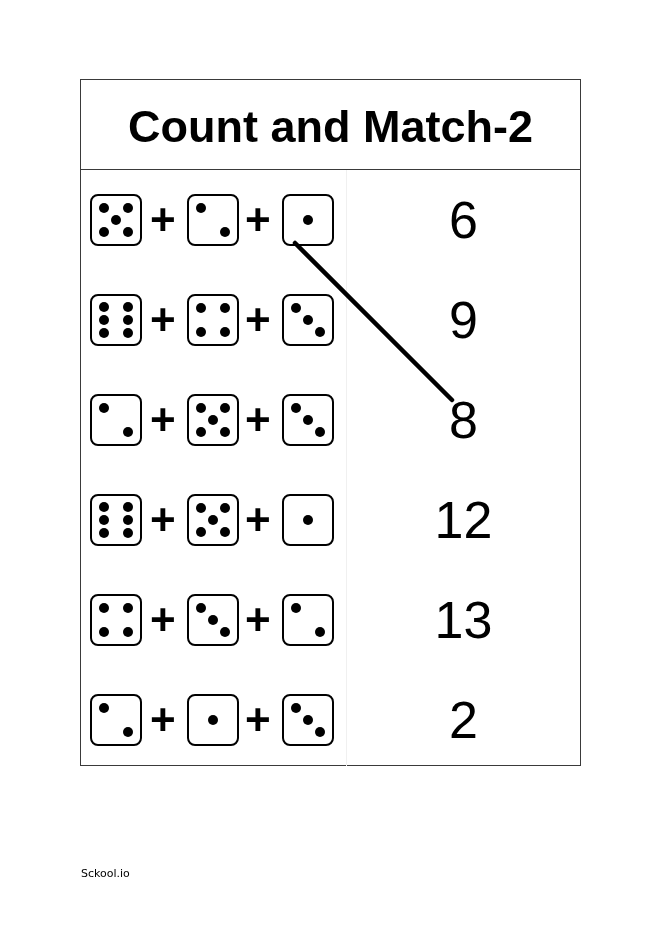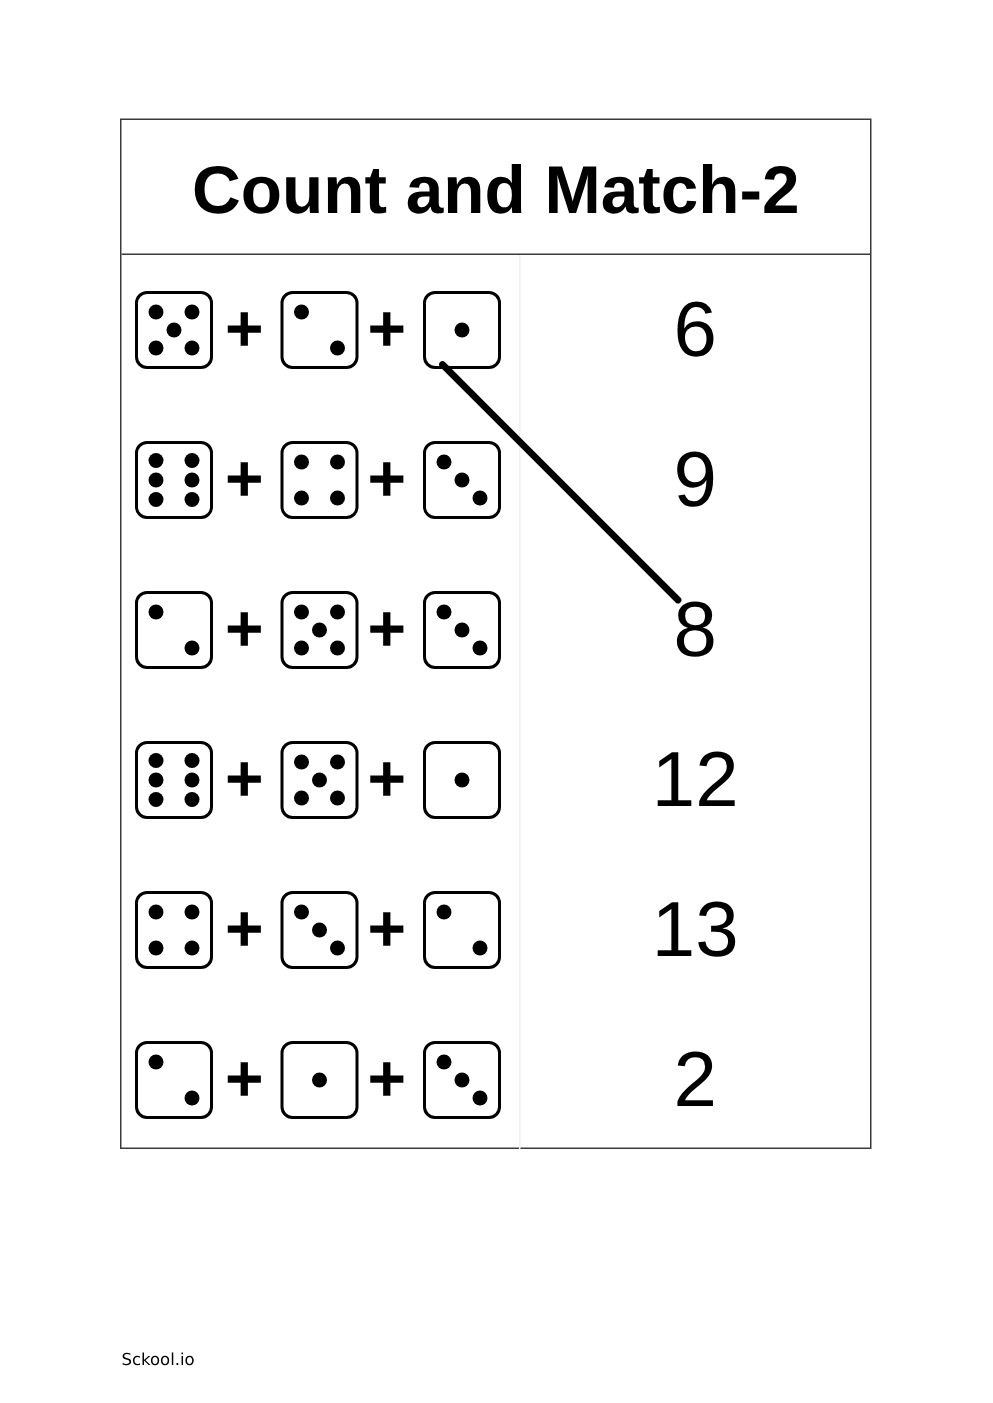--- a/index.html
+++ b/index.html
@@ -16,21 +16,21 @@
     .row { position: absolute; left: 0; width: 100%; height: 100px; }
     .die { position: absolute; top: 0; width: 52px; height: 52px;
            border: 2px solid #000; border-radius: 8px; box-sizing: border-box; background: #fff; }
     .pip { position: absolute; width: 10px; height: 10px; border-radius: 50%; background: #000;
            transform: translate(-50%, -50%); }
     .plus { position: absolute; top: 4px; font-size: 44px; line-height: 44px; font-weight: bold; }
     .answer { position: absolute; left: 310px; width: 145px; top: -10px; text-align: center;
               font-size: 52px; line-height: 72px; }
     .match-line { position: absolute; left: 0; top: 0; pointer-events: none; }
     .footer { position: absolute; left: 81px; top: 867px; font-size: 11px;
-              font-family: "DejaVu Sans", sans-serif; margin-top: 33px; }
+              font-family: "DejaVu Sans", sans-serif; }
   </style>
 </head>
 <body>
 
 <div class="sheet">
   <div class="title-row">
     <div class="title">Count and Match-2</div>
   </div>
   <div class="col-divider"></div>
   <div id="rows">

